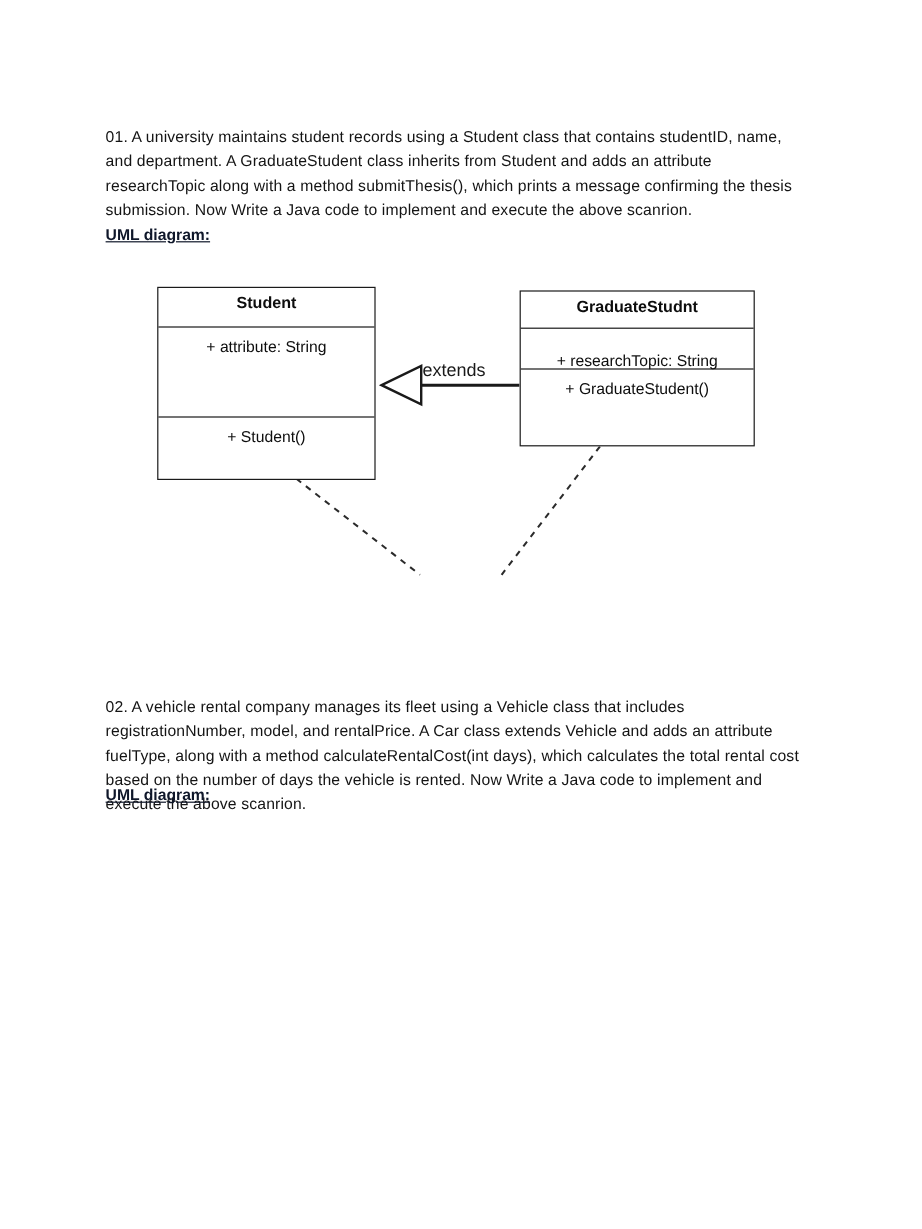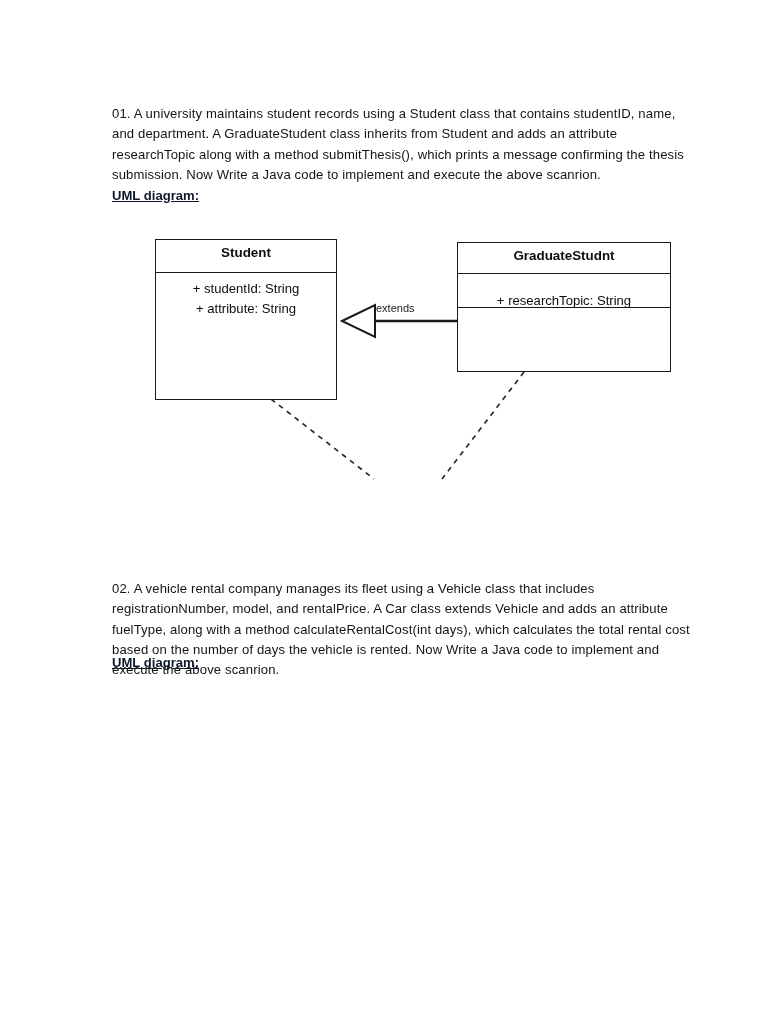--- a/index.html
+++ b/index.html
@@ -13,21 +13,20 @@
     position: relative;
     font-family: "Liberation Sans", sans-serif;
     color: #0d0d0d;
     overflow: hidden;
   }
 
   .page {
     position: absolute;
     inset: 0;
     background: #ffffff;
-    margin-left: 24px;
   }
 
   
   .para {
     position: absolute;
     left: 88px;
     width: 588px;
     font-size: 13.1px;
     line-height: 20.3px;
     color: #141414;
@@ -93,42 +92,42 @@
     height: 161px;
   }
   #class-student .c-title   { height: 32px; padding-top: 4px; }
   #class-student .c-attrs   { height: 75px; padding-top: 6px; }
   #class-student .c-methods { height: 52px; padding-top: 6px; }
 
   
   #class-graduatestudnt {
     left: 433px;
     top: 242px;
-    width: 214px;
+    width: 196px;
     height: 130px;
   }
   #class-graduatestudnt .c-title   { height: 30px; padding-top: 4px; }
   #class-graduatestudnt .c-attrs   { height: 34px; padding-top: 17px; }
   #class-graduatestudnt .c-methods { height: 66px; padding-top: 6px; }
 
   
   #class-university {
     left: 316px;
     top: 479px;
     width: 137px;
     height: 39px;
   }
   #class-university .c-title   { height: 21px; padding-top: 1px; }
   #class-university .c-methods { height: 18px; padding-top: 0px; }
   #class-university .uml-title { font-size: 13.2px; line-height: 18px; }
   #class-university .uml-line  { font-size: 12.8px; line-height: 17px; }
 
   .edge-label {
     position: absolute;
-    font-size: 11px;
+    font-size: 15px;
     line-height: 15px;
     color: #1a1a1a;
     white-space: nowrap;
   }
   #label-extends {
     left: 352px;
     top: 301px;
   }
 
   svg.connectors {
@@ -161,33 +160,36 @@
       <line x1="247" y1="399" x2="350" y2="479" stroke="#2b2b2b" stroke-width="1.7" stroke-dasharray="5 5"></line>
 
       <line x1="500" y1="372" x2="418" y2="479" stroke="#2b2b2b" stroke-width="1.7" stroke-dasharray="5 5"></line>
     </svg>
 
     <div class="uml-class" id="class-student">
       <div class="uml-compartment c-title">
         <div class="uml-title">Student</div>
       </div>
       <div class="uml-compartment c-attrs">
-        <div class="uml-line">+ studentId: String</div>
         <div class="uml-line">+ attribute: String</div>
+      </div>
+      <div class="uml-compartment c-methods">
+        <div class="uml-line">+ Student()</div>
       </div>
     </div>
 
     <div class="uml-class" id="class-graduatestudnt">
       <div class="uml-compartment c-title">
         <div class="uml-title">GraduateStudnt</div>
       </div>
       <div class="uml-compartment c-attrs">
         <div class="uml-line">+ researchTopic: String</div>
       </div>
       <div class="uml-compartment c-methods">
+        <div class="uml-line">+ GraduateStudent()</div>
       </div>
     </div>
 
     <div class="edge-label" id="label-extends">extends</div>
 
 
   </div>
 
   <p class="para" id="para-2">02.  A vehicle rental company manages its fleet using a Vehicle class that includes registrationNumber, model, and rentalPrice. A Car class extends Vehicle and adds an attribute fuelType, along with a method calculateRentalCost(int days), which calculates the total rental cost based on the number of days the vehicle is rented. Now Write a Java code to implement and execute the above scanrion.</p>
 

